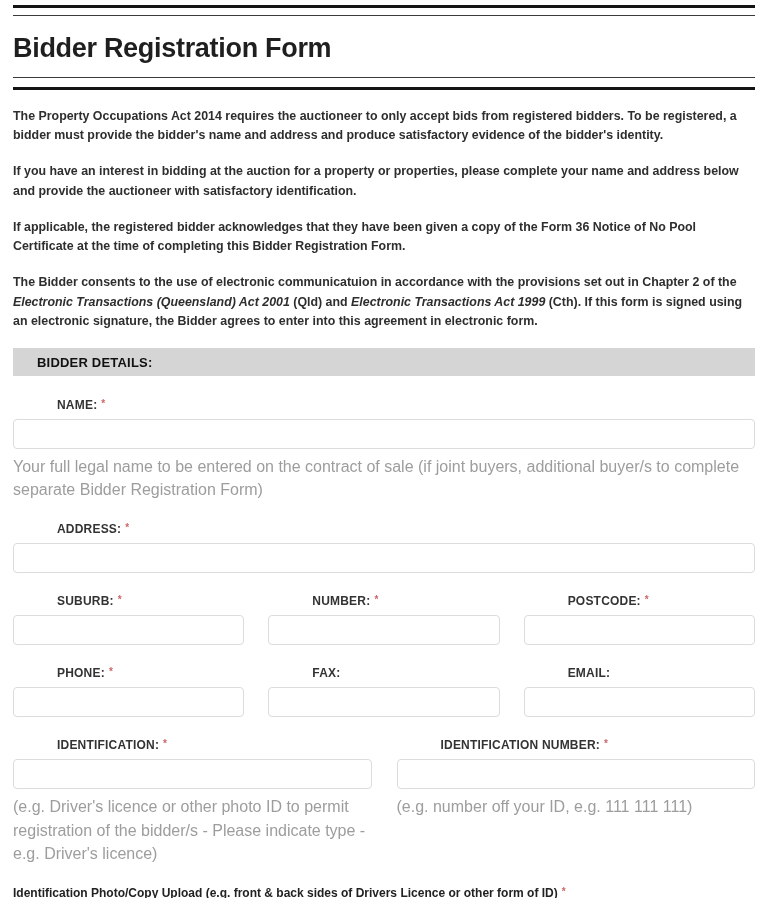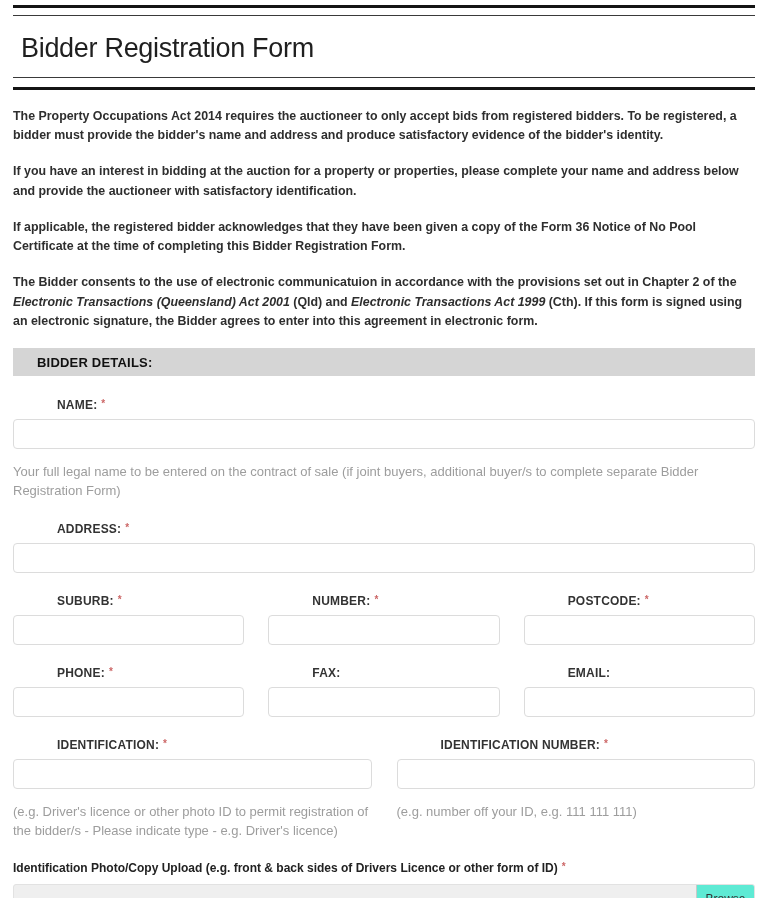--- a/index.html
+++ b/index.html
@@ -18,23 +18,23 @@
   
   .rule { width: 100%; }
   .rule-thick { border-top: 3px solid #141414; }
   .rule-thin  { border-top: 1px solid #3a3a3a; }
   .hdr-rule-1 { margin-top: 5px; }
   .hdr-rule-2 { margin-top: 7px; }
   .hdr-rule-3 { margin-top: 2px; }
   .hdr-rule-4 { margin-top: 9px; }
 
   h1.page-title {
-    margin: 17px 8px 13px;
+    margin: 17px 0 13px;
     font-size: 27px;
-    font-weight: normal;
+    font-weight: bold;
     color: #1f1f1f;
     letter-spacing: -0.3px;
   }
 
   
   .intro { margin-top: 17px; }
   .intro p {
     font-size: 12.4px;
     line-height: 1.55;
     font-weight: bold;
@@ -79,24 +79,24 @@
     border: 1px solid #dcdcdc;
     border-radius: 4px;
     background: #fff;
     padding: 0 8px;
     font-size: 13px;
     font-family: "Liberation Sans", sans-serif;
     color: #333;
     outline: none;
   }
   .help {
-    font-size: 13px;
+    font-size: 16px;
     color: #9d9d9d;
     line-height: 1.45;
-    margin-top: 14px;
+    margin-top: 6px;
     font-weight: normal;
   }
 
   .row-3 { display: grid; grid-template-columns: 1fr 1fr 1fr; column-gap: 24px; }
   .row-2 { display: grid; grid-template-columns: 1fr 1fr; column-gap: 25px; }
 
   
   .upload-block { margin-bottom: 20px; }
   .upload-label {
     font-size: 12px;

